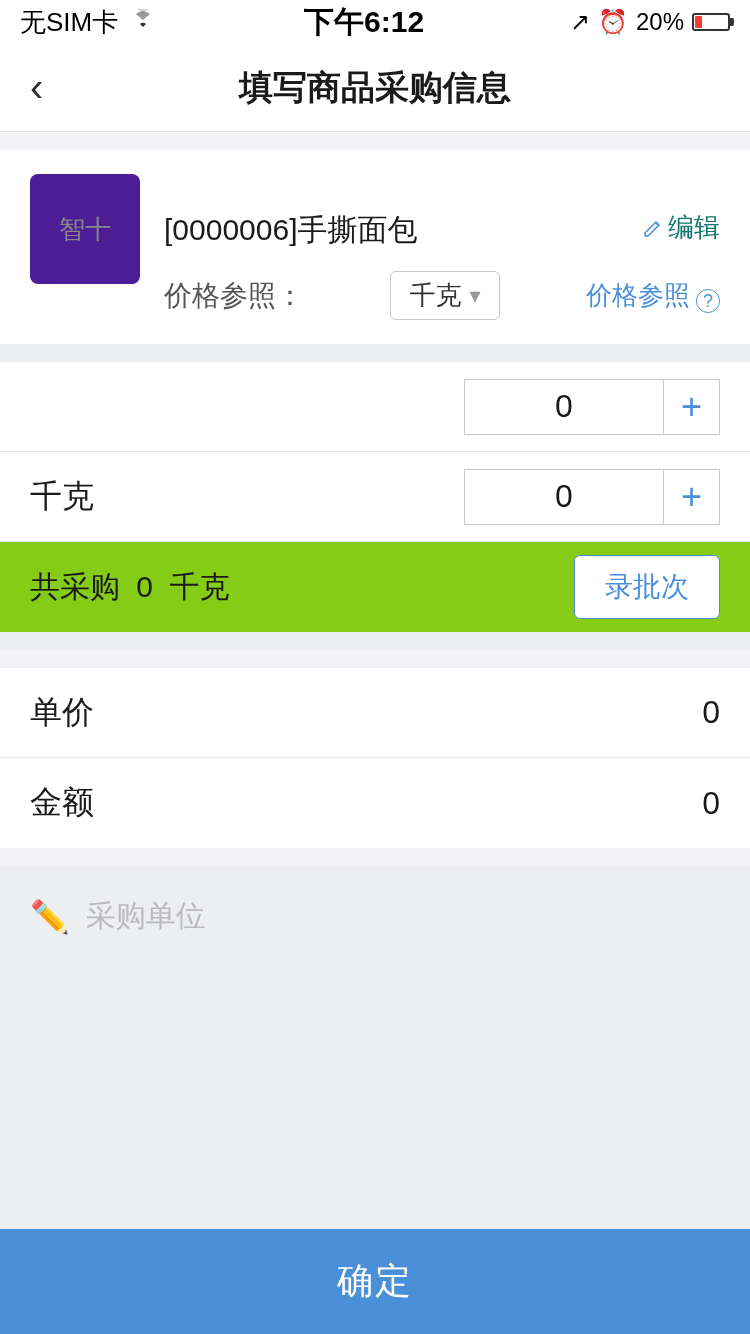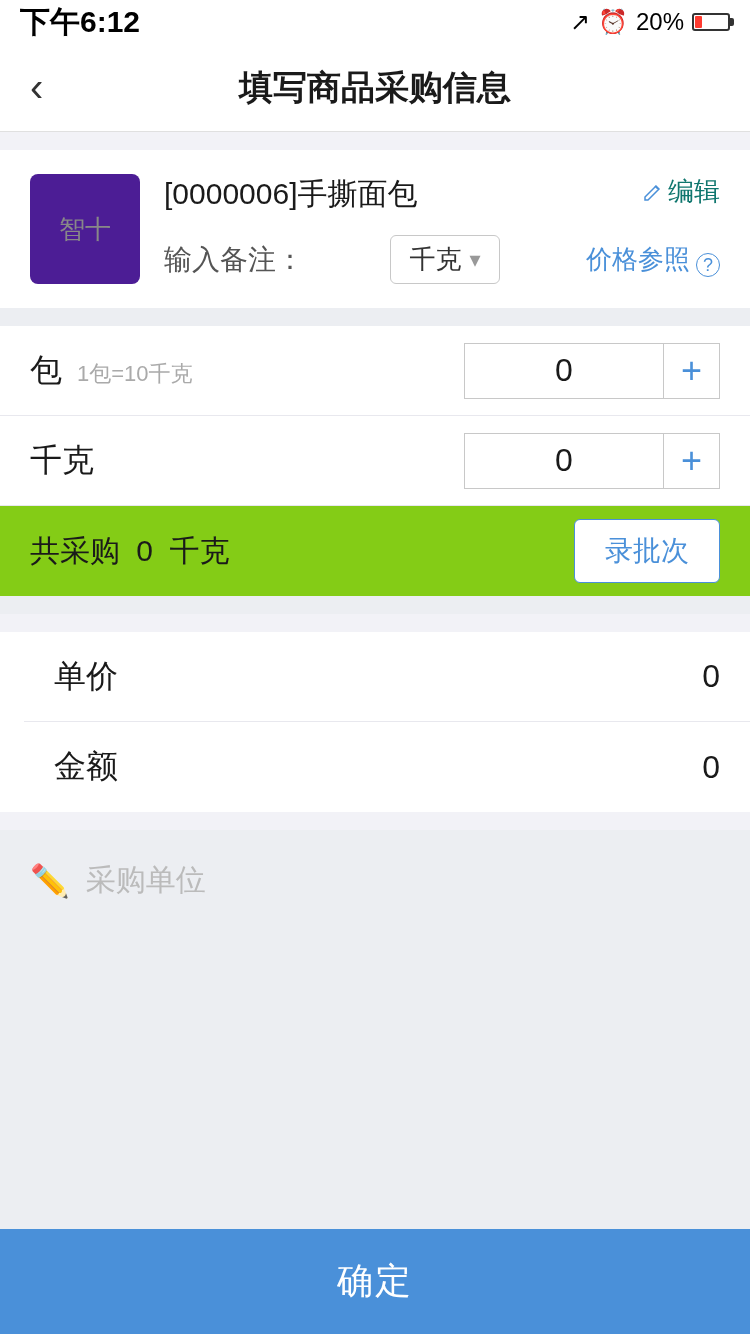--- a/index.html
+++ b/index.html
@@ -122,20 +122,21 @@
       color: #999;
       font-size: 32px;
     }
     .product-info {
       flex: 1;
     }
     .product-header {
       display: flex;
       align-items: flex-start;
       justify-content: flex-start;
+      margin-top: 36px;
     }
     .product-name {
       font-size: 30px;
       color: #1a1a1a;
       font-weight: 500;
       flex: 1;
     }
     .edit-link {
       color: #0f766e;
       font-size: 26px;
@@ -254,21 +255,20 @@
       font-size: 28px;
       padding: 12px 30px;
       border-radius: 6px;
       cursor: pointer;
     }
 
     
     .price-section {
       background: #fff;
       margin-top: 18px;
-      padding-left: 24px;
     }
     .price-row {
       display: flex;
       align-items: center;
       justify-content: space-between;
       padding: 0 30px;
       height: 90px;
       border-bottom: 1px solid #e8e8ee;
     }
     .price-row:last-child {
@@ -318,20 +318,30 @@
       border: none;
       width: 100%;
       cursor: pointer;
       letter-spacing: 2px;
     }
   </style>
 </head>
 <body>
 
 <div class="status-bar">
+  <div class="status-left">
+    <span>无SIM卡</span>
+    <span>
+      <svg width="30" height="22" viewBox="0 0 30 22">
+          <path d="M15 18l-3-3a4 4 0 016 0z" fill="#333"></path>
+          <path d="M15 11L8 5a10 10 0 0114 0z" fill="#333" opacity=".5"></path>
+          <path d="M15 4L4 -3A16 16 0 0126 -3z" fill="#333" opacity=".2"></path>
+        </svg>
+    </span>
+  </div>
   <div class="status-center" style="position:static;transform:none;font-size:30px;font-weight:600;">下午6:12</div>
   <div class="status-right">
     <span>↗</span>
     <span>⏰</span>
     <span style="font-size:24px;">20%</span>
     <span class="battery-icon">
       <span class="battery-body">
           <span class="battery-fill"></span>
         </span>
     </span>
@@ -352,41 +362,37 @@
       <span class="product-name">[0000006]手撕面包</span>
       <span class="edit-link">
         <svg width="22" height="22" viewBox="0 0 22 22">
             <path d="M3 16l11-11 3 3L6 19H3v-3z" fill="none" stroke="#4a90d9" stroke-width="1.5"></path>
             <path d="M13 5l3 3" stroke="#4a90d9" stroke-width="1.5"></path>
           </svg>
         <span>编辑</span>
       </span>
     </div>
     <div class="product-unit-row">
-      <span class="unit-label">输入备注：</span>
+      <span class="unit-label">价格参照：</span>
       <div class="unit-selector">
         <span>千克</span>
         <span class="arrow">▾</span>
       </div>
       <span class="price-ref">
         <span>价格参照</span>
         <span style="border:1px solid #4a90d9;border-radius:50%;width:24px;height:24px;display:inline-flex;align-items:center;justify-content:center;font-size:18px;">?</span>
       </span>
     </div>
   </div>
 </div>
 
 <div class="divider-section"></div>
 
 <div class="form-section">
   <div class="form-row">
-    <span class="form-row-label">
-      <span>包</span>
-      <span class="form-row-sublabel">1包=10千克</span>
-    </span>
     <div class="form-row-input-group">
       <input class="qty-input" type="text" value="0" style="">
       <button class="qty-plus">+</button>
     </div>
   </div>
 
   <div class="form-row">
     <span class="form-row-label">千克</span>
     <div class="form-row-input-group">
       <input class="qty-input" type="text" value="0" style="">

